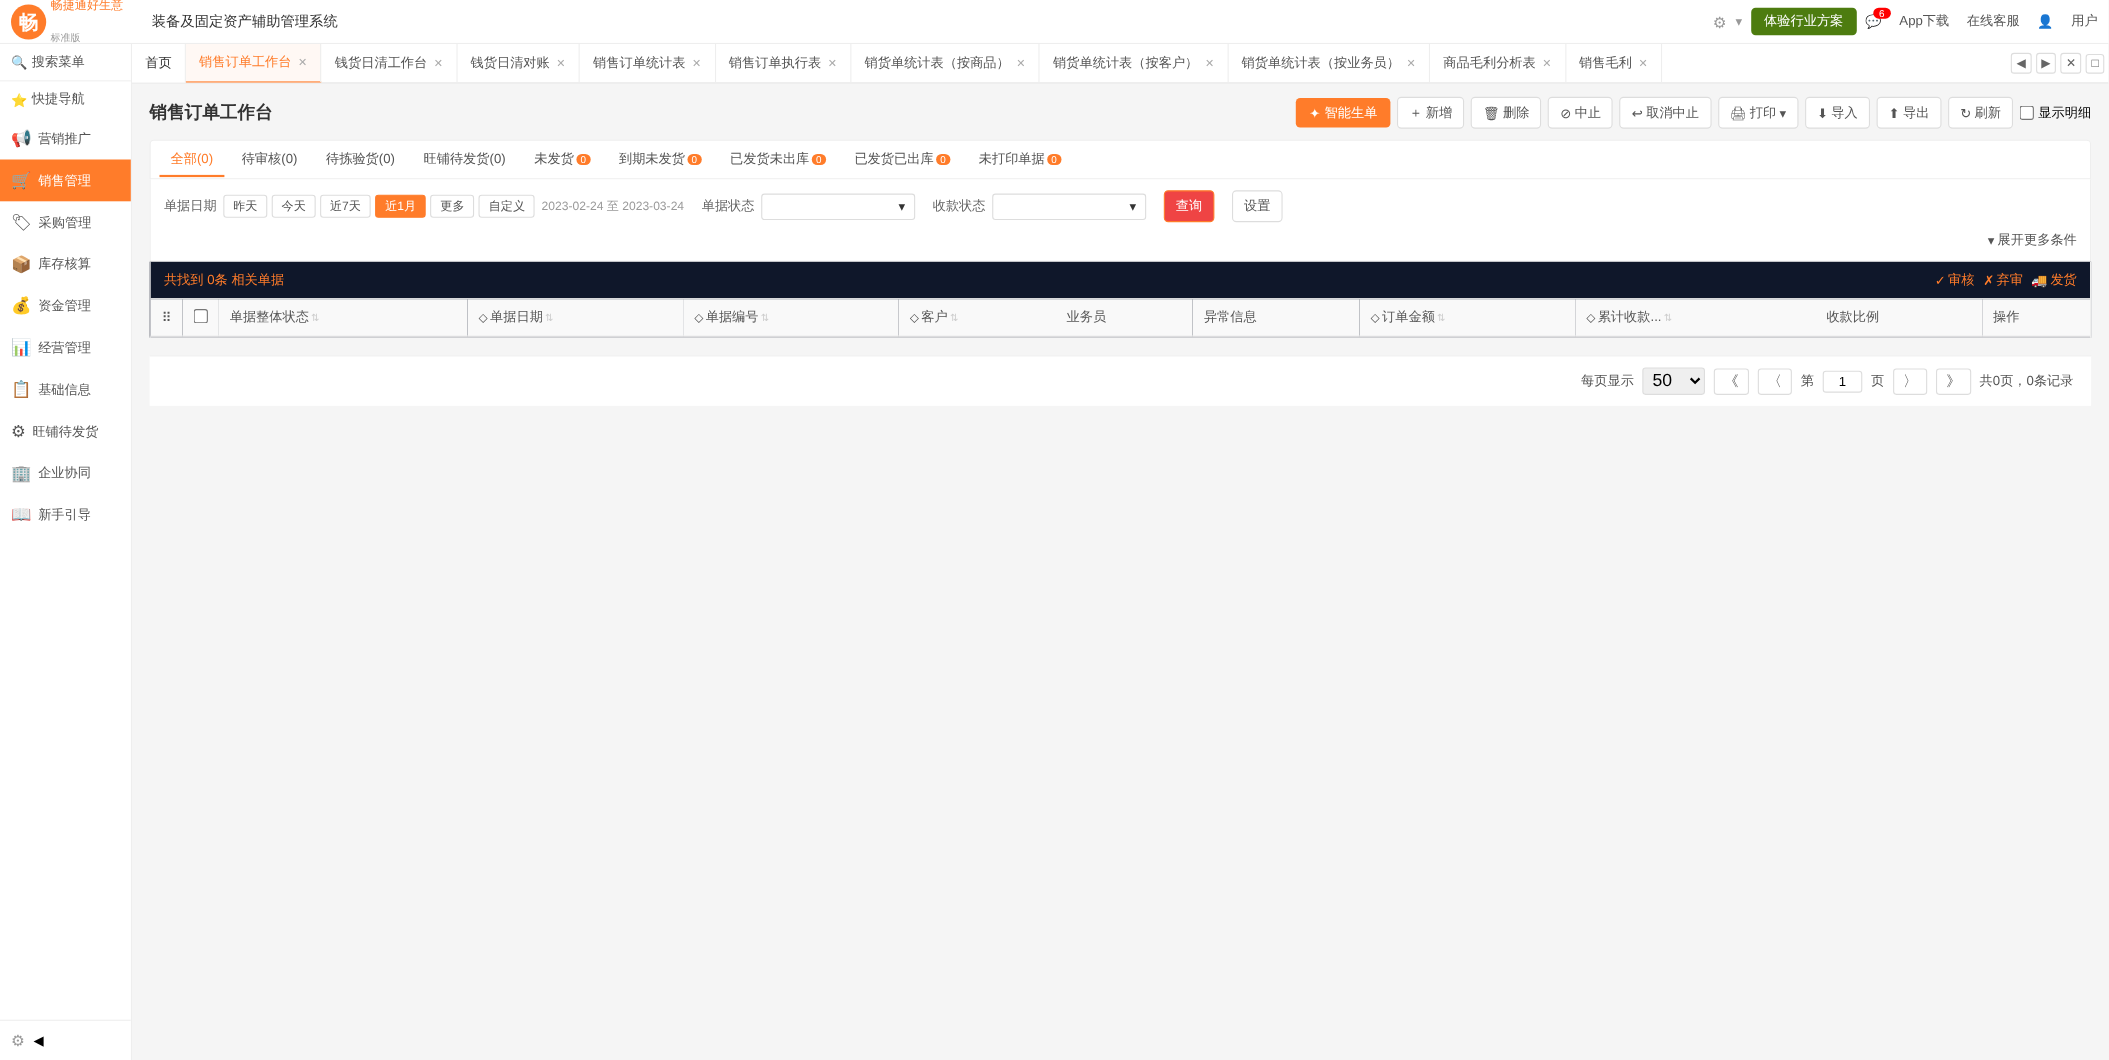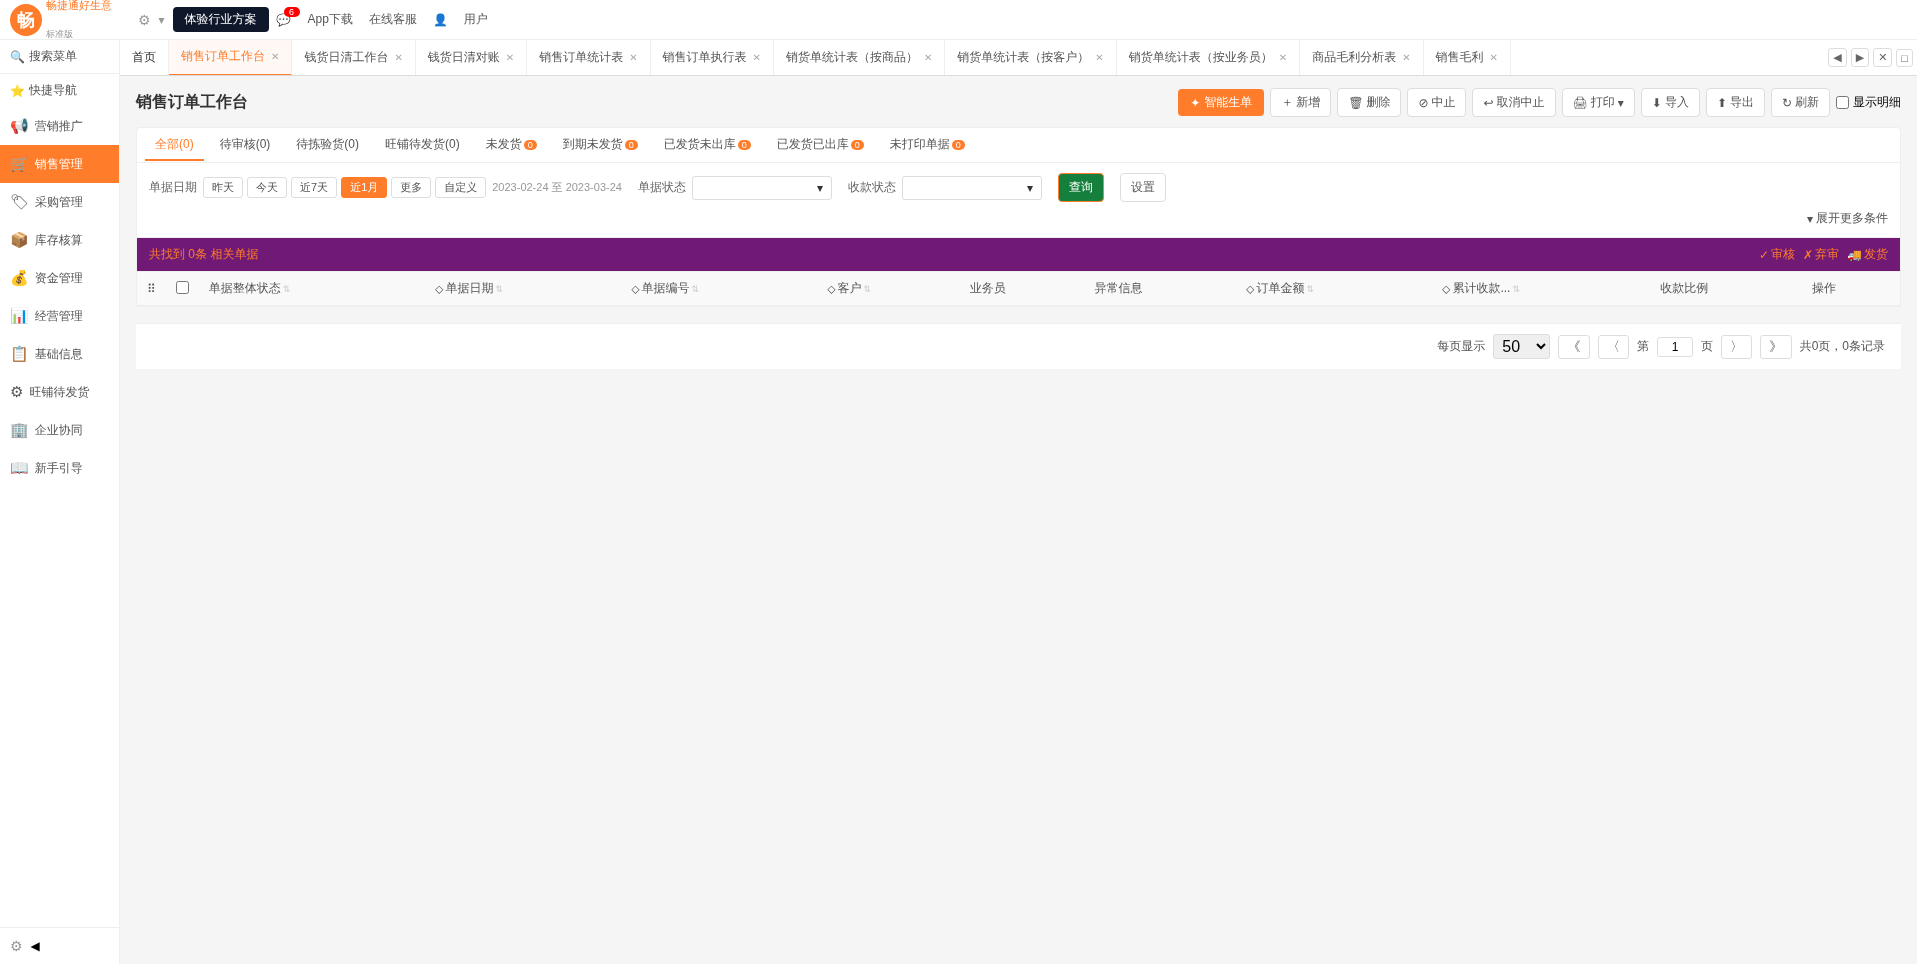--- a/index.html
+++ b/index.html
@@ -5,21 +5,21 @@
     * { box-sizing: border-box; margin: 0; padding: 0; font-family: 'Microsoft YaHei', Arial, sans-serif; }
     body { display: flex; flex-direction: column; height: 100vh; background: #f5f5f5; font-size: 12px; }
 
     
     .top-bar { display: flex; align-items: center; height: 40px; background: #fff; border-bottom: 1px solid #eee; padding: 0 10px; gap: 8px; }
     .logo-area { display: flex; align-items: center; width: 120px; min-width: 120px; gap: 4px; }
     .logo-icon { width: 32px; height: 32px; background: #ff7c2a; border-radius: 50%; display: flex; align-items: center; justify-content: center; color: #fff; font-size: 18px; font-weight: bold; }
     .logo-text { font-size: 11px; color: #ff7c2a; line-height: 1.3; }
     .logo-sub { font-size: 9px; color: #999; margin-top: 16px; }
     .system-title { flex: 1; font-size: 13px; color: #333; }
-    .btn-industry { background: #0f172a; color: #fff; border: none; border-radius: 4px; padding: 4px 12px; font-size: 12px; cursor: pointer; }
+    .btn-industry { background: #4d7c0f; color: #fff; border: none; border-radius: 4px; padding: 4px 12px; font-size: 12px; cursor: pointer; }
     .top-user-actions { display: flex; align-items: center; gap: 16px; font-size: 12px; color: #555; }
     .badge-wrap { position: relative; display: inline-flex; }
     .badge { background: #f00; color: #fff; border-radius: 8px; font-size: 9px; padding: 0 4px; position: absolute; top: -6px; right: -8px; min-width: 16px; text-align: center; }
     .gear-icon { color: #999; cursor: pointer; font-size: 14px; }
 
     
     .main-wrap { display: flex; flex: 1; overflow: hidden; }
 
     
     .sidebar { width: 120px; min-width: 120px; background: #fff; border-right: 1px solid #eee; display: flex; flex-direction: column; overflow-y: auto; }
@@ -64,21 +64,21 @@
     .filter-item { display: flex; align-items: center; gap: 6px; }
     .filter-label { color: #666; font-size: 12px; white-space: nowrap; }
     .filter-date-options { display: flex; align-items: center; gap: 4px; }
     .date-btn { padding: 2px 8px; border: 1px solid #ddd; border-radius: 3px; cursor: pointer; font-size: 11px; color: #555; background: #fff; }
     .date-btn.active { background: #ff7c2a; color: #fff; border-color: #ff7c2a; }
     .date-range { font-size: 11px; color: #999; }
     .filter-select { border: 1px solid #ddd; border-radius: 3px; padding: 4px 8px; font-size: 12px; color: #333; min-width: 120px; background: #fff; cursor: pointer; display: flex; align-items: center; justify-content: space-between; gap: 4px; }
     .expand-btn { display: flex; align-items: center; gap: 3px; color: #555; cursor: pointer; font-size: 12px; margin-left: auto; }
 
     
-    .table-wrap { background: #701a75; border: 1px solid #eee; border-top: none; }
+    .table-wrap { background: #0f172a; border: 1px solid #eee; border-top: none; }
     .table-toolbar { display: flex; align-items: center; padding: 8px 12px; border-bottom: 1px solid #eee; justify-content: space-between; }
     .table-count { color: #666; font-size: 12px; }
     .table-count span { color: #ff7c2a; }
     .table-actions { display: flex; align-items: center; gap: 8px; }
     .tbl-action-btn { color: #666; cursor: pointer; font-size: 12px; display: flex; align-items: center; gap: 2px; }
     .tbl-action-btn.orange { color: #ff7c2a; }
 
     table { width: 100%; border-collapse: collapse; font-size: 12px; }
     th { background: #f9f9f9; color: #555; padding: 8px 10px; text-align: left; border-bottom: 1px solid #eee; white-space: nowrap; font-weight: normal; }
     .th-sort { display: flex; align-items: center; gap: 2px; cursor: pointer; }
@@ -105,20 +105,21 @@
 <body>
 
 <div class="top-bar">
   <div class="logo-area">
     <div class="logo-icon">畅</div>
     <div>
       <div class="logo-text">畅捷通好生意</div>
       <div class="logo-sub">标准版</div>
     </div>
   </div>
+  <div class="system-title">装备及固定资产辅助管理系统</div>
   <span class="gear-icon">⚙</span>
   <span style="color:#999;cursor:pointer;">▾</span>
   <button class="btn-industry">体验行业方案</button>
   <div class="top-user-actions">
     <div class="badge-wrap">
       <span>💬</span>
       <span class="badge">6</span>
     </div>
     <span>App下载</span>
     <span>在线客服</span>
@@ -322,21 +323,21 @@
               <span>▾</span>
             </div>
           </div>
           <div class="filter-item">
             <span class="filter-label">收款状态</span>
             <div class="filter-select" style="min-width:140px;">
               <span> </span>
               <span>▾</span>
             </div>
           </div>
-          <button class="btn-outline" style="background:#15803d;color:#fff;border-color:#ff7c2a;">查询</button>
+          <button class="btn-outline" style="background:#ef4444;color:#fff;border-color:#ff7c2a;">查询</button>
           <button class="btn-outline">设置</button>
         </div>
         <div style="display:flex;justify-content:center;margin-top:8px;">
           <div class="expand-btn">
             <span>▾</span>
             <span>展开更多条件</span>
           </div>
         </div>
       </div>
 

